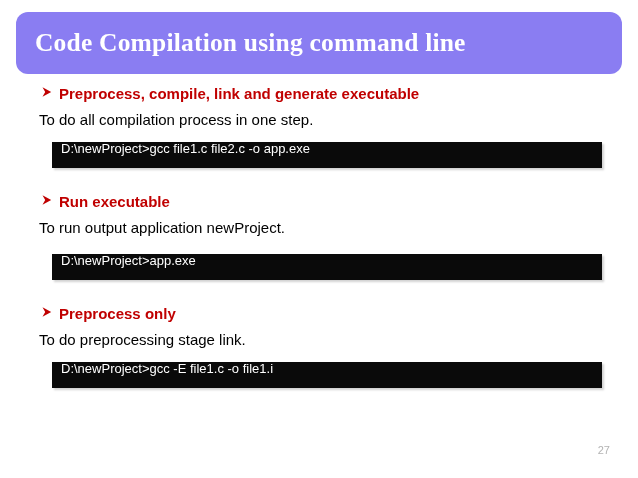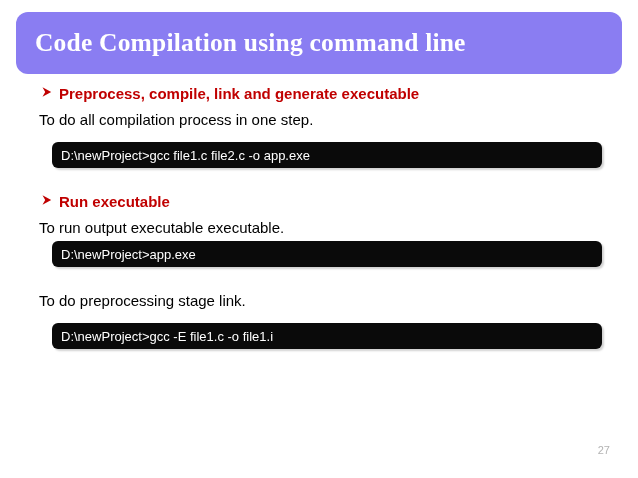--- a/index.html
+++ b/index.html
@@ -93,37 +93,35 @@
     white-space: nowrap;
   }
 
   .cmd-box {
     background: #0a0a0a;
     margin-left: 52px;
     width: 550px;
     height: 26px;
     box-sizing: border-box;
     display: flex;
-    align-items: center;
     box-shadow: 2px 2px 2px rgba(0,0,0,0.18);
-    border-radius: 6px;
   }
   .cmd-text {
     font-family: "Liberation Sans", sans-serif;
     font-size: 13px;
     color: #ffffff;
     padding-left: 9px;
     line-height: 1;
     white-space: nowrap;
   }
 
   .sec-1 { margin-top: 0px; }
   .sec-1 .cmd-box { margin-top: 12px; }
   .sec-2 { margin-top: 24px; }
-  .sec-2 .cmd-box { margin-top: 3px; }
+  .sec-2 .cmd-box { margin-top: 16px; }
   .sec-3 { margin-top: 24px; }
   .sec-3 .cmd-box { margin-top: 12px; }
 
   
   .page-number {
     position: absolute;
     right: 28px;
     bottom: 22px;
     font-family: "Liberation Sans", sans-serif;
     font-size: 11px;
@@ -159,27 +157,35 @@
 
     <div class="section sec-2">
       <div class="bullet-row">
         <span class="bullet-arrow">
           <svg width="12" height="12" viewBox="0 0 12 12" aria-hidden="true">
             <path d="M1.5 1.2 L10.2 6 L1.5 10.8 L4.2 6 Z" fill="#c00000"></path>
           </svg>
         </span>
         <span class="bullet-heading">Run executable</span>
       </div>
-      <div class="sub-text">To run output executable executable.</div>
+      <div class="sub-text">To run output application newProject.</div>
       <div class="cmd-box">
         <span class="cmd-text">D:\newProject&gt;app.exe</span>
       </div>
     </div>
 
     <div class="section sec-3">
+      <div class="bullet-row">
+        <span class="bullet-arrow">
+          <svg width="12" height="12" viewBox="0 0 12 12" aria-hidden="true">
+            <path d="M1.5 1.2 L10.2 6 L1.5 10.8 L4.2 6 Z" fill="#c00000"></path>
+          </svg>
+        </span>
+        <span class="bullet-heading">Preprocess only</span>
+      </div>
       <div class="sub-text">To do preprocessing stage link.</div>
       <div class="cmd-box">
         <span class="cmd-text">D:\newProject&gt;gcc -E file1.c -o file1.i</span>
       </div>
     </div>
 
   </div>
 
   <div class="page-number">27</div>
 

